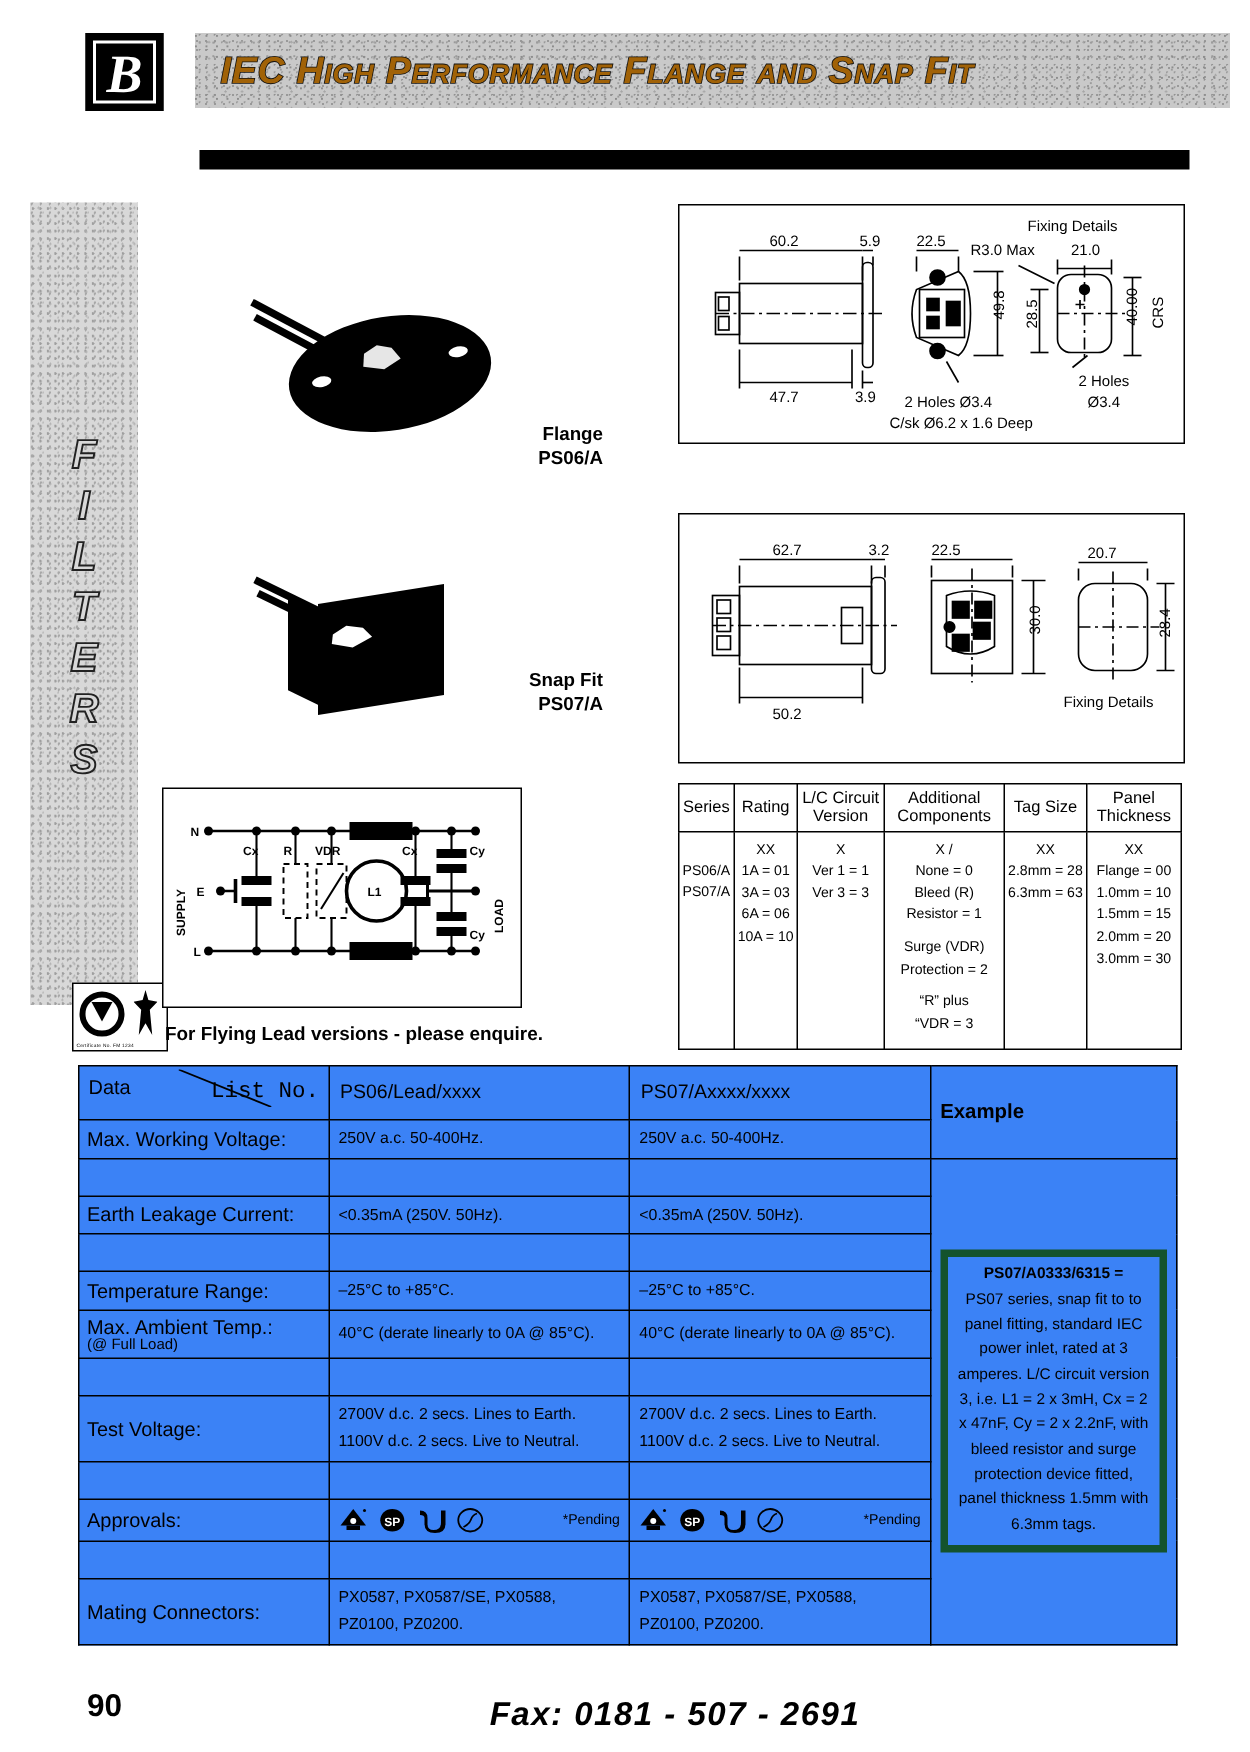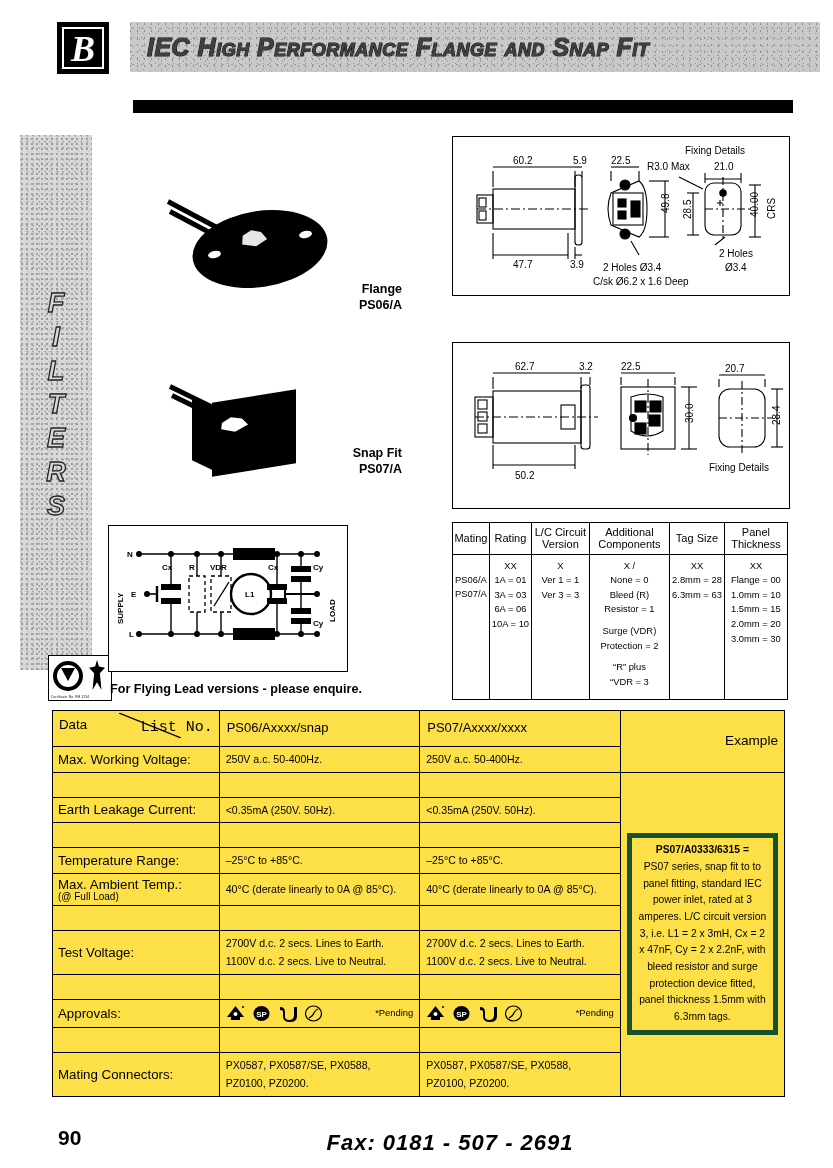--- a/index.html
+++ b/index.html
@@ -17,21 +17,21 @@
       radial-gradient(circle at 35% 70%, #9c9c9c 0.7px, transparent 0.8px),
       radial-gradient(circle at 60% 20%, #8f8f8f 0.6px, transparent 0.7px),
       radial-gradient(circle at 85% 55%, #a5a5a5 0.7px, transparent 0.8px),
       radial-gradient(circle at 22% 88%, #999 0.6px, transparent 0.7px);
     background-size:7px 7px,9px 9px,5px 5px,11px 11px,6px 6px;
   }
   #header-title{
     left:147px;top:30px;width:660px;height:34px;line-height:34px;
     font-size:25px;font-weight:bold;font-style:italic;
     letter-spacing:0.5px;white-space:nowrap;
-    color:#404040;
+    color:#a16207;
     -webkit-text-stroke:1.1px #111;
     paint-order:stroke fill;
     font-variant:small-caps;
   }
   #logo-b{
     left:57px;top:22px;width:52px;height:52px;background:#000;
     border:2px solid #000;box-sizing:border-box;
   }
   #logo-b-inner{
     position:absolute;left:3px;top:3px;right:3px;bottom:3px;
@@ -114,32 +114,32 @@
   
   #pn-table{left:452px;top:522px;width:336px;height:178px;border-collapse:collapse;
      font-size:9.6px;background:#fff;}
   #pn-table th,#pn-table td{border:1px solid #000;text-align:center;vertical-align:top;padding:0;}
   #pn-table th{font-weight:normal;font-size:11px;padding:3px 1px;vertical-align:middle;line-height:1.12;}
   #pn-table td{padding:4px 2px;line-height:1.55;font-size:9.4px;border-radius:21px;}
   #pn-table td div{white-space:nowrap;}
   .pn-gap{height:7px;}
 
   
-  #data-table{left:52px;top:710px;width:733px;border-collapse:collapse;background:#fde047;}
+  #data-table{left:52px;top:710px;width:733px;border-collapse:collapse;background:#3b82f6;}
   #data-table td{border:1px solid #000;vertical-align:middle;}
   .c-label{width:176px;padding:3px 5px;font-size:13.3px;}
   .c-val{width:197px;padding:3px 6px;font-size:10.6px;line-height:1.75;}
   .c-ex{width:163px;padding:4px 6px;font-size:10.3px;line-height:1.62;vertical-align:top;}
   .spacer-row td{height:22px;}
   .hdr-label{position:relative;height:29px;}
   .hdr-label .d{position:absolute;left:6px;top:6px;font-size:13.3px;}
   .hdr-label .l{position:absolute;right:6px;top:8px;font-size:15px;font-family:Liberation Mono, monospace;}
   .hdr-label .slash{position:absolute;left:66px;top:2px;width:62px;height:25px;}
   .hdr-val{font-size:13px;padding:5px 7px;}
-  .hdr-ex{font-size:13.6px;font-weight:normal;text-align:right;}
+  .hdr-ex{font-size:13.6px;font-weight:bold;text-align:left;}
   .sub{font-size:10px;display:block;margin-top:-1px;}
   .ex-title{font-weight:bold;}
   .ex-box{border:5px solid #14532d;padding:4px 5px;text-align:center;}
   .approvals{display:flex;align-items:center;gap:7px;font-size:10px;padding:2px 0;}
   .ap-pending{margin-left:auto;font-size:9.4px;}
   .mark{width:19px;height:17px;position:relative;flex:none;}
 
   
   #page-no{left:58px;top:1126px;font-size:21px;font-weight:bold;}
   #fax{left:240px;top:1130px;width:420px;text-align:center;
@@ -426,21 +426,21 @@
     <text x="272" y="29">20.7</text>
     <text x="327" y="82" transform="rotate(-90 327 82)">28.4</text>
     <text x="256" y="128">Fixing Details</text>
   </g>
 </svg>
 </div>
 
 <table class="abs" id="pn-table">
   <thead>
   <tr>
-    <th>Mating</th>
+    <th>Series</th>
     <th>Rating</th>
     <th>L/C Circuit Version</th>
     <th>Additional Components</th>
     <th>Tag Size</th>
     <th>Panel Thickness</th>
   </tr>
   </thead>
   <tbody>
   <tr>
     <td>
@@ -494,21 +494,21 @@
   <tbody>
 
   <tr>
     <td class="c-label hdr-label">
       <span class="d">Data</span>
       <span class="l">List No.</span>
       <svg class="slash" viewBox="0 0 62 25">
             <line x1="0" y1="0" x2="62" y2="25" stroke="#000" stroke-width="1.2"></line>
           </svg>
     </td>
-    <td class="c-val hdr-val">PS06/Axxxx/snap</td>
+    <td class="c-val hdr-val">PS06/Lead/xxxx</td>
     <td class="c-val hdr-val">PS07/Axxxx/xxxx</td>
     <td class="c-ex hdr-ex" rowspan="2">Example</td>
   </tr>
 
   <tr>
     <td class="c-label">Max. Working Voltage:</td>
     <td class="c-val">250V a.c. 50-400Hz.</td>
     <td class="c-val">250V a.c. 50-400Hz.</td>
   </tr>
   <tr class="spacer-row">

